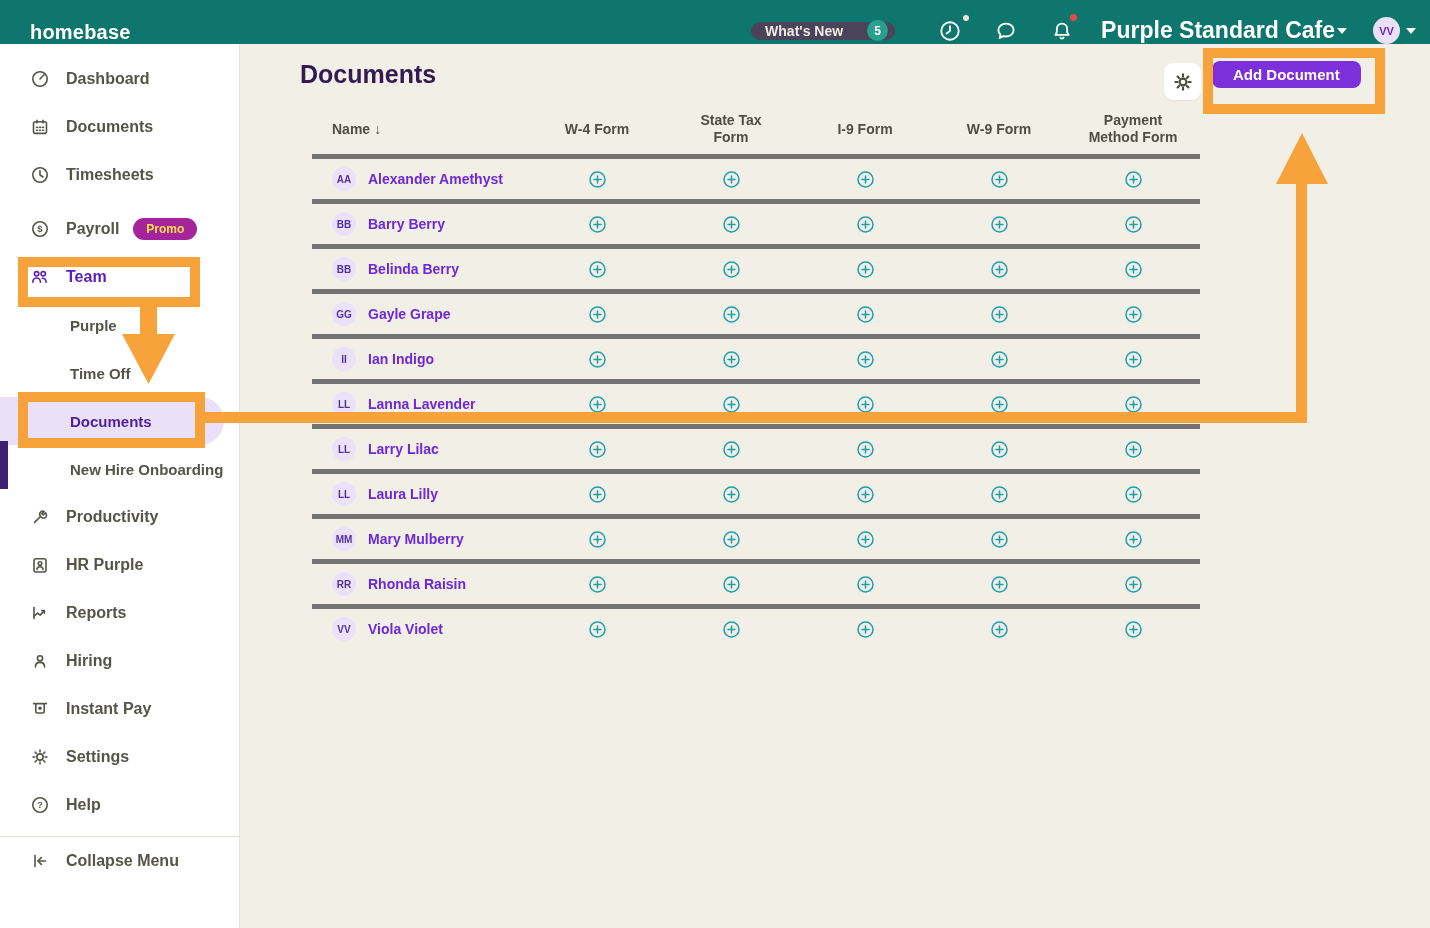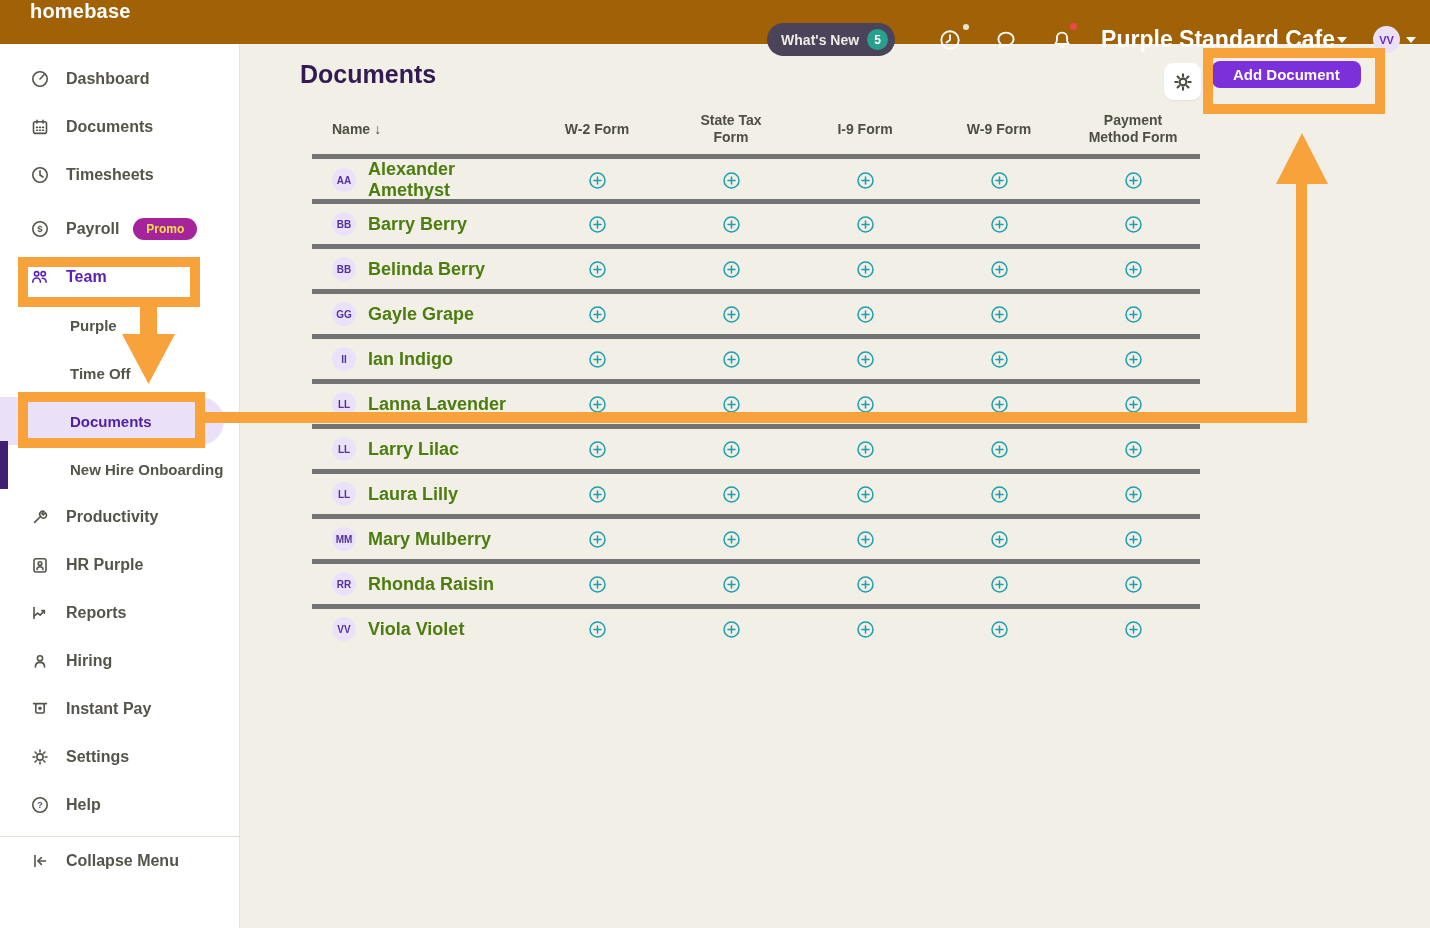--- a/index.html
+++ b/index.html
@@ -1,22 +1,22 @@
 <!DOCTYPE html>
 <html><head>
 <meta charset="utf-8">
 <style>
   * { margin:0; padding:0; box-sizing:border-box; }
   html,body { width:1430px; height:928px; overflow:hidden; font-family:"Liberation Sans", sans-serif; background:#f1efe6; }
 
   
-  .topbar { position:relative; height:44px; background:#a16207; display:flex; align-items:flex-start; z-index:10;flex-direction:column; }
+  .topbar { position:relative; height:44px; background:#0f766e; display:flex; align-items:flex-end; z-index:10; }
   .logo { margin-left:30px; color:#fff; font-size:20px; font-weight:800; letter-spacing:.2px; }
   .topbar-right { margin-left:auto; display:flex; align-items:center; padding-right:14px; }
-  .whatsnew { display:flex; align-items:center; gap:8px; background:#4a4359; border-radius:17px; height:33px; padding:0 7px 0 14px; margin-right:42px; cursor:pointer; }
+  .whatsnew { display:flex; align-items:center; gap:24px; background:#4a4359; border-radius:17px; height:18px; padding:0 7px 0 14px; margin-right:42px; cursor:pointer; }
   .whatsnew-label { color:#efece4; font-size:14px; font-weight:600; }
   .whatsnew-badge { width:21px; height:21px; border-radius:50%; background:#27a08e; color:#fff; font-size:12px; font-weight:700; display:flex; align-items:center; justify-content:center; }
   .tb-icon { position:relative; width:26px; height:26px; display:flex; align-items:center; justify-content:center; cursor:pointer; }
   .tb-icon svg { stroke:#fff; fill:none; stroke-width:1.7; stroke-linecap:round; stroke-linejoin:round; }
   .dot { position:absolute; border-radius:50%; }
   .dot-cream { width:6px; height:6px; background:#e9e5da; top:-3px; right:-6px; }
   .dot-red { width:7px; height:7px; background:#e5484d; top:-4px; right:-2px; }
   .mr28 { margin-right:30px; } .mr24 { margin-right:26px; }
   .company { display:flex; align-items:center; gap:2px; color:#fff; font-size:23px; font-weight:800; margin-right:26px; cursor:pointer; }
   .caret { width:0; height:0; border-left:5px solid transparent; border-right:5px solid transparent; border-top:6px solid #fff; }
@@ -52,21 +52,21 @@
   .table { position:absolute; left:72px; top:66px; width:888px; }
   .thead, .trow { display:grid; grid-template-columns:218px repeat(5,134px); align-items:center; }
   .thead { min-height:44px; padding-bottom:6px; }
   .th { text-align:center; color:#4f4e44; font-size:14px; font-weight:700; line-height:1.2; }
   .th span { display:inline-block; max-width:92px; }
   .th.first { text-align:left; padding-left:20px; max-width:none; }
   .sort-arrow { font-weight:400; margin-left:4px; font-size:14px; }
   .trow { height:45px; border-top:5px solid #737373; }
   .name-cell { display:flex; align-items:center; padding-left:20px; }
   .row-avatar { width:24px; height:24px; border-radius:50%; background:#ebe2f9; color:#53309c; font-size:10px; font-weight:800; display:flex; align-items:center; justify-content:center; margin-right:12px; flex:none; }
-  .emp-name { color:#4d7c0f; font-size:18px; font-weight:700; text-decoration:none; cursor:pointer; }
+  .emp-name { color:#6d28d9; font-size:14px; font-weight:700; text-decoration:none; cursor:pointer; }
   .plus-cell { display:flex; justify-content:center; }
   .plus-cell svg { cursor:pointer; stroke:#1f9fae; fill:none; stroke-width:1.5; stroke-linecap:round; }
 
   
   .annotations { position:absolute; left:0; top:0; width:1430px; height:928px; z-index:60; pointer-events:none; }
 </style>
 </head>
 <body>
 
 <header class="topbar">
@@ -258,21 +258,21 @@
           <path d="M15 10H17M13.54 13.54L14.95 14.95M10 15V17M6.46 13.54L5.05 14.95M5 10H3M6.46 6.46L5.05 5.05M10 5V3M13.54 6.46L14.95 5.05"></path>
         </svg>
     </button>
     <button class="add-doc-btn">Add Document</button>
 
     <div class="table">
       <div class="thead">
         <div class="th first">
           <span style="max-width:none"><span>Name</span><span class="sort-arrow">↓</span></span>
         </div>
-        <div class="th"><span>W-2 Form</span></div>
+        <div class="th"><span>W-4 Form</span></div>
         <div class="th"><span>State Tax Form</span></div>
         <div class="th"><span>I-9 Form</span></div>
         <div class="th"><span>W-9 Form</span></div>
         <div class="th"><span>Payment Method Form</span></div>
       </div>
       <div>
   <div class="trow">
     <div class="name-cell">
       <span class="row-avatar">AA</span>
       <a class="emp-name">Alexander Amethyst</a>

